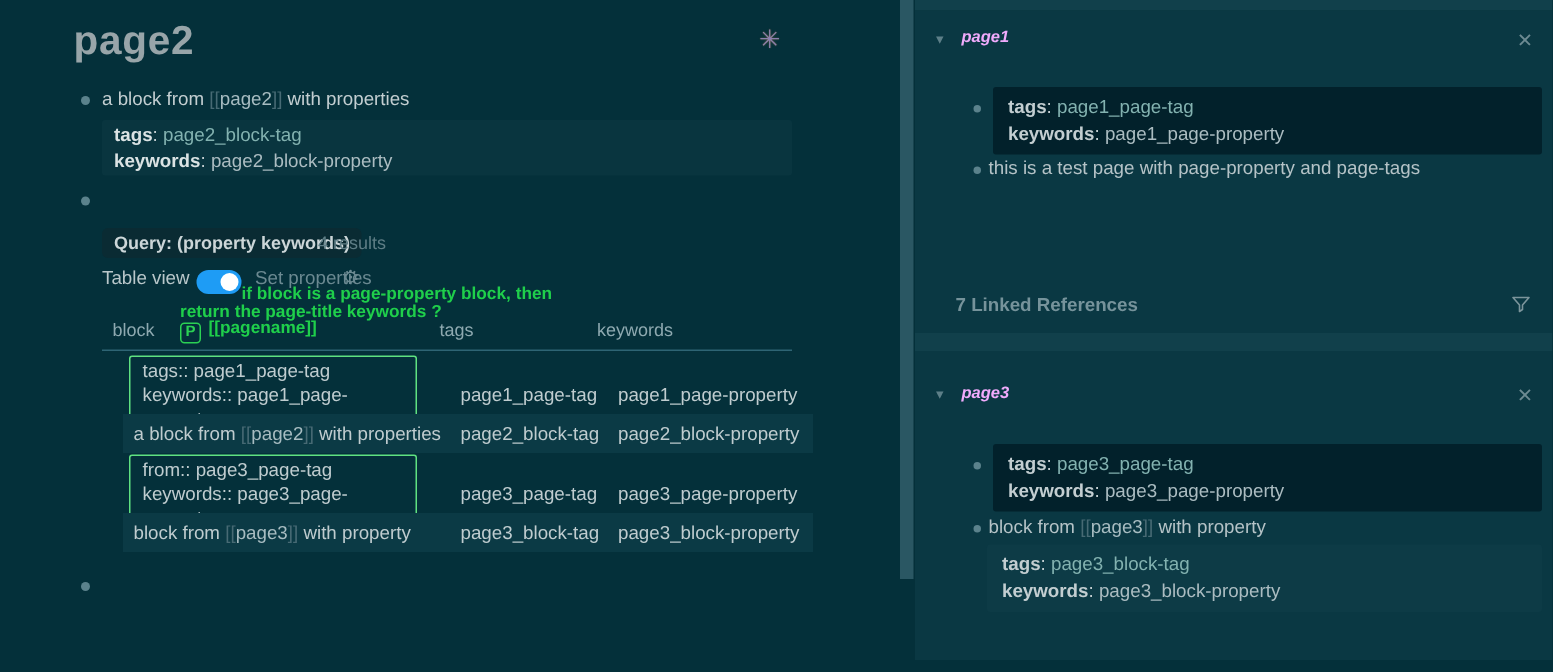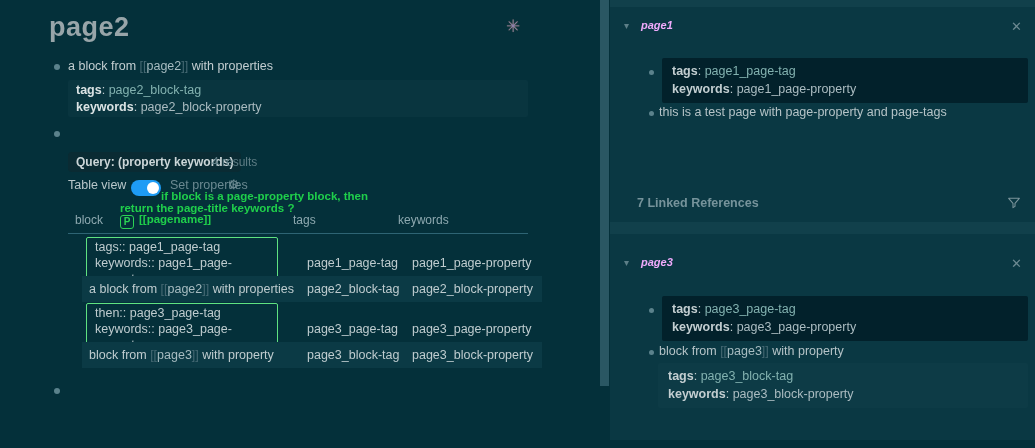--- a/index.html
+++ b/index.html
@@ -130,21 +130,21 @@
 
   <div class="abs trow r2 striped">
     <div><span class="t-pre">a block from </span><span class="br">[[</span><span class="ref">page2</span><span class="br">]]</span><span class="t-pre"> with properties</span></div>
     <div>page2_block-tag</div>
     <div>page2_block-property</div>
   </div>
 
   <div class="abs trow r3">
     <div>
       <div class="green-box">
-        <div>then:: page3_page-tag</div>
+        <div>from:: page3_page-tag</div>
         <div>keywords:: page3_page-property</div>
       </div>
     </div>
     <div>page3_page-tag</div>
     <div>page3_page-property</div>
   </div>
 
   <div class="abs trow r4 striped">
     <div><span class="t-pre">block from </span><span class="br">[[</span><span class="ref">page3</span><span class="br">]]</span><span class="t-pre"> with property</span></div>
     <div>page3_block-tag</div>

